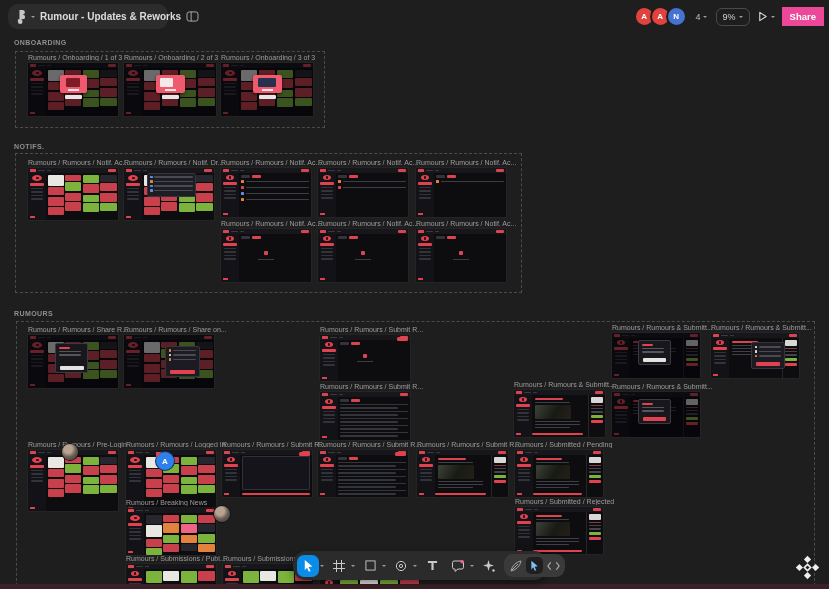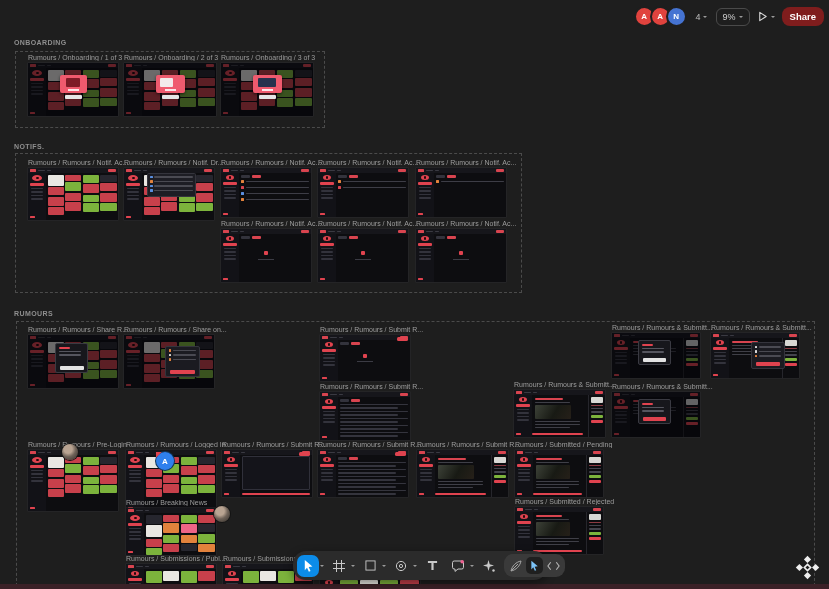--- a/index.html
+++ b/index.html
@@ -13,21 +13,21 @@
   .chev{width:0;height:0;border:2.5px solid transparent;border-top-color:#9a9a9a;margin-top:3px;}
   .tb-right{position:absolute;right:5px;top:4px;height:25px;display:flex;align-items:center;gap:7px;z-index:20;}
   .avatars{display:flex;align-items:center;}
   .avatar{width:17px;height:17px;border-radius:50%;border:2px solid #1e1e1e;color:#fff;font-size:8px;
     font-weight:700;display:flex;align-items:center;justify-content:center;margin-left:-5px;}
   .avatar:first-child{margin-left:0;}
   .collab-count{display:flex;align-items:center;gap:2px;color:#bdbdbd;font-size:9px;padding:2px;}
   .zoom-box{display:flex;align-items:center;gap:3px;border:1px solid #4a4a4a;border-radius:6px;
     padding:3px 6px;color:#cfcfcf;font-size:9px;}
   .present{display:flex;align-items:center;gap:3px;}
-  .share-btn{background:#7f1d1d;color:#fff;font-size:9.5px;font-weight:600;border-radius:8px;
+  .share-btn{background:#ec4899;color:#fff;font-size:9.5px;font-weight:600;border-radius:0;
     padding:5px 8px;line-height:1;}
 
   
   .section-label{position:absolute;font-size:7px;font-weight:700;letter-spacing:.4px;color:#8f8f8f;z-index:2;}
   .section-box{position:absolute;border:1px dashed #4b4b4b;z-index:1;}
 
   
   .frame{position:absolute;z-index:2;}
   .frame-label{position:absolute;bottom:100%;left:0;margin-bottom:2px;font-size:7px;color:#9d9d9d;
     white-space:nowrap;overflow:hidden;}
@@ -129,20 +129,36 @@
   
   .bottom-strip{position:absolute;left:0;bottom:0;width:100%;height:5px;background:#3b2127;z-index:3;}
   .watermark{position:absolute;right:8px;bottom:8px;display:flex;align-items:center;gap:6px;z-index:12;
     color:#f2f2f2;font-size:24px;font-weight:700;text-shadow:0 1px 2px rgba(0,0,0,.6);}
 </style>
 </head>
 <body>
 
 <div id="canvas">
 
+  <div class="file-pill">
+    <span style="display:flex">
+      <svg width="10" height="14" viewBox="0 0 12 18" fill="#c6c6c6">
+          <path d="M4 0h4a3 3 0 010 6H4zM4 6h4a3 3 0 010 6H4zM4 12h1a3 3 0 11-3 3v-3z"></path>
+          <circle cx="8.5" cy="9" r="2.6"></circle>
+        </svg>
+    </span>
+    <span class="chev"></span>
+    <span class="file-title">Rumour - Updates &amp; Reworks</span>
+    <span style="display:flex">
+      <svg width="13" height="11" viewBox="0 0 14 12" fill="none" stroke="#b5b5b5">
+          <rect x="1" y="1" width="12" height="10" rx="2.5"></rect>
+          <path d="M5.5 1v10"></path>
+        </svg>
+    </span>
+  </div>
 
   <div class="tb-right">
     <span class="avatars" id="avatars">
         <span class="avatar" style="background: rgb(224, 67, 62);">
           <span>A</span>
         </span>
         <span class="avatar" style="background: rgb(224, 67, 62);">
           <span>A</span>
         </span>
         <span class="avatar" style="background: rgb(69, 115, 210);">

